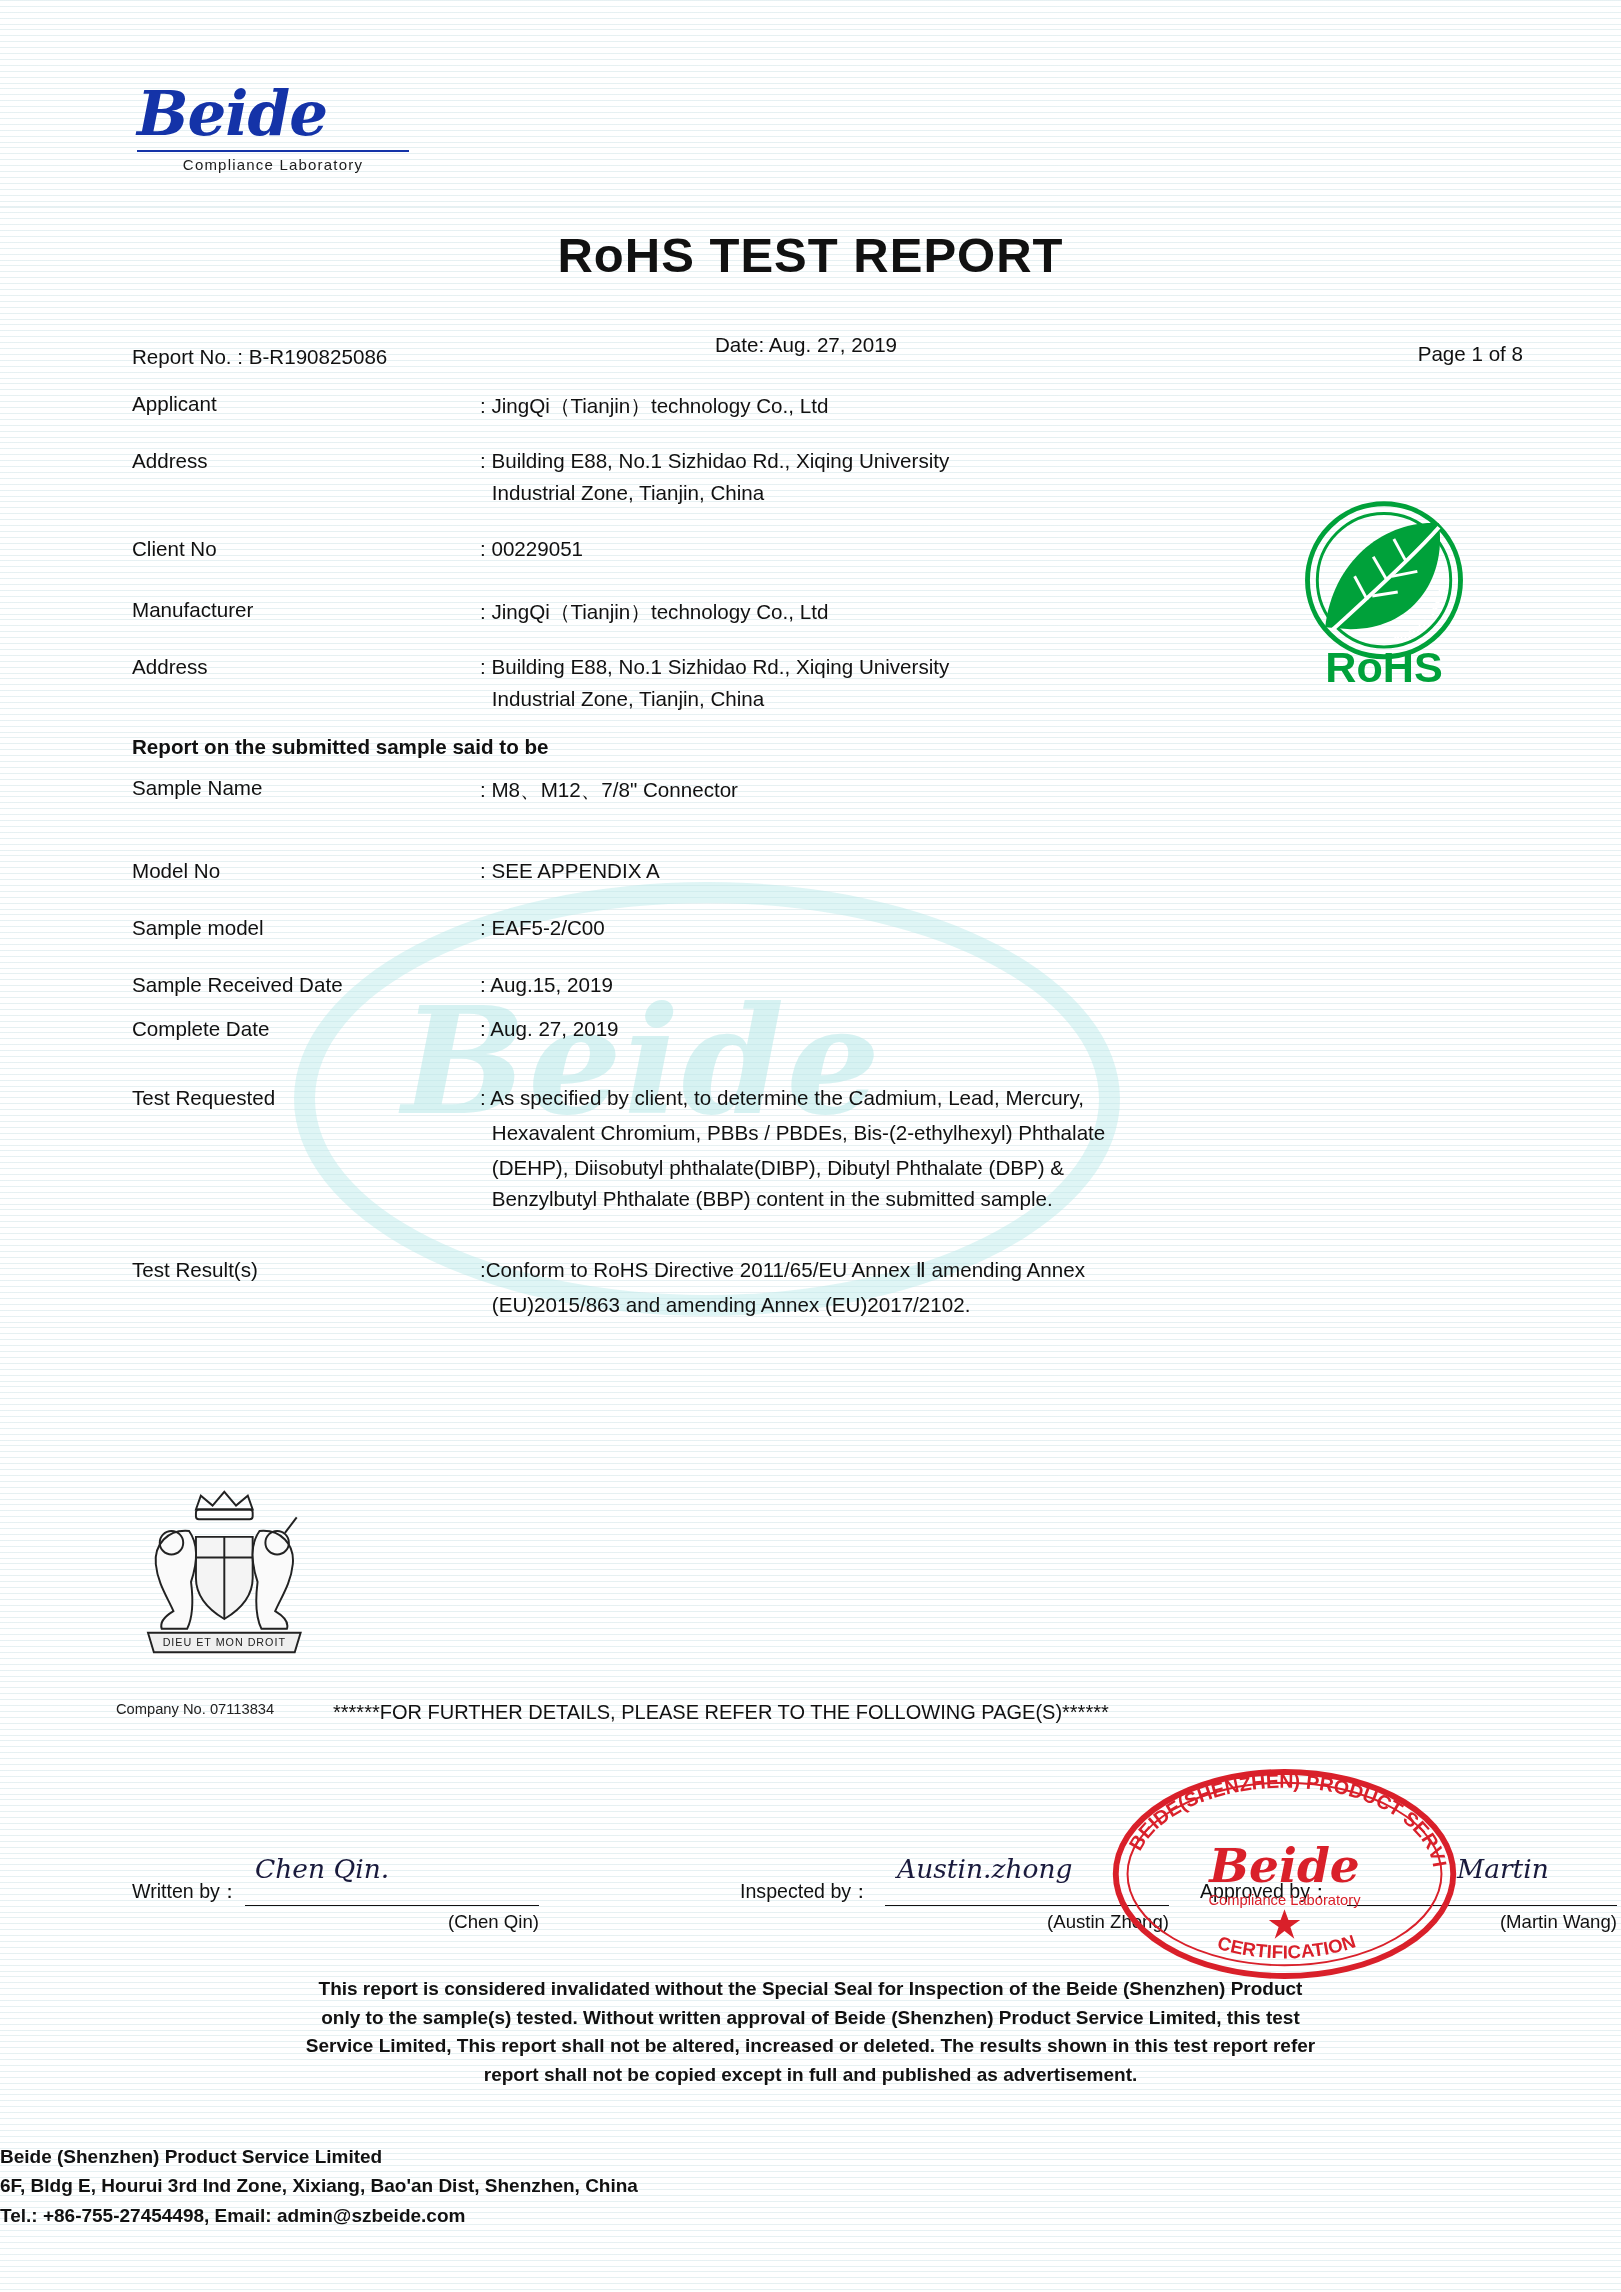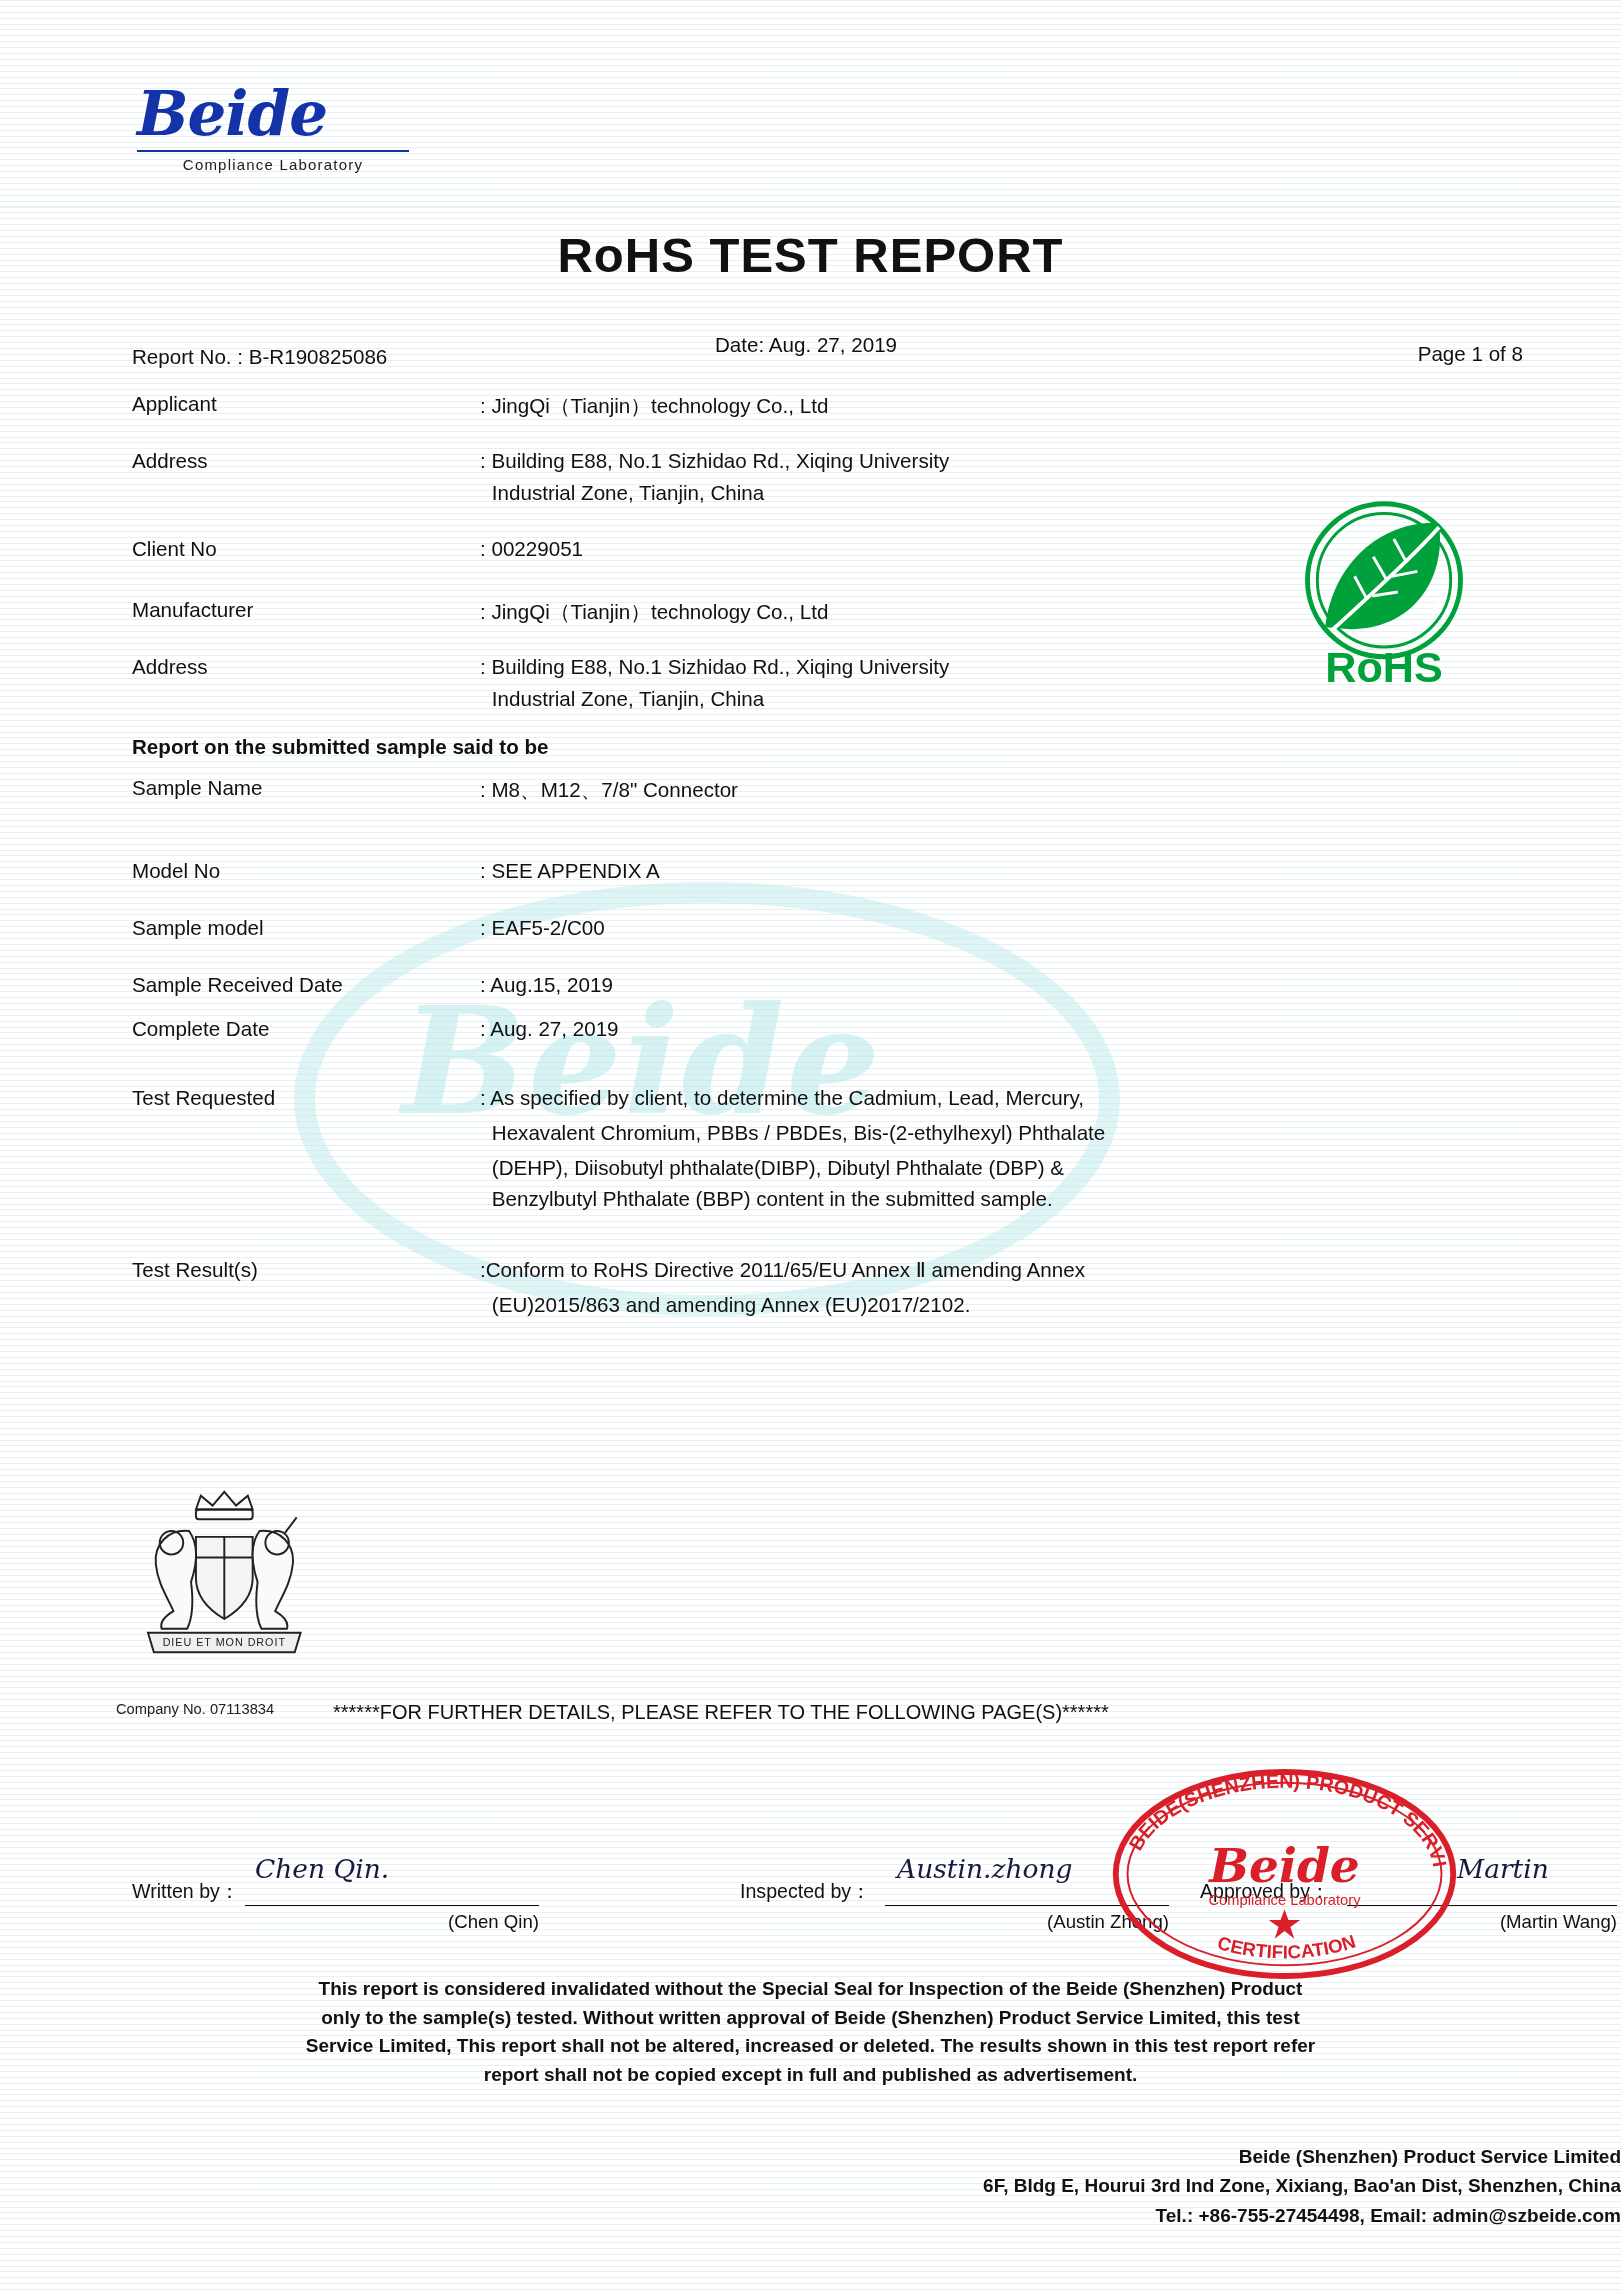--- a/index.html
+++ b/index.html
@@ -244,26 +244,25 @@
     line-height: 1.5;
     z-index: 3;
   }
 
   
   .footer {
     position: absolute;
     left: 0;
     right: 0;
     top: 2142px;
-    text-align: right;
+    text-align: left;
     font-size: 19px;
     font-weight: bold;
     line-height: 1.55;
     z-index: 3;
-    padding-left: 28px;
   }
 </style>
 </head>
 <body>
 
 <div class="page"></div>
 
 <div class="watermark">
   <div class="ring"></div>
   <div class="wm-text">Beide</div>

